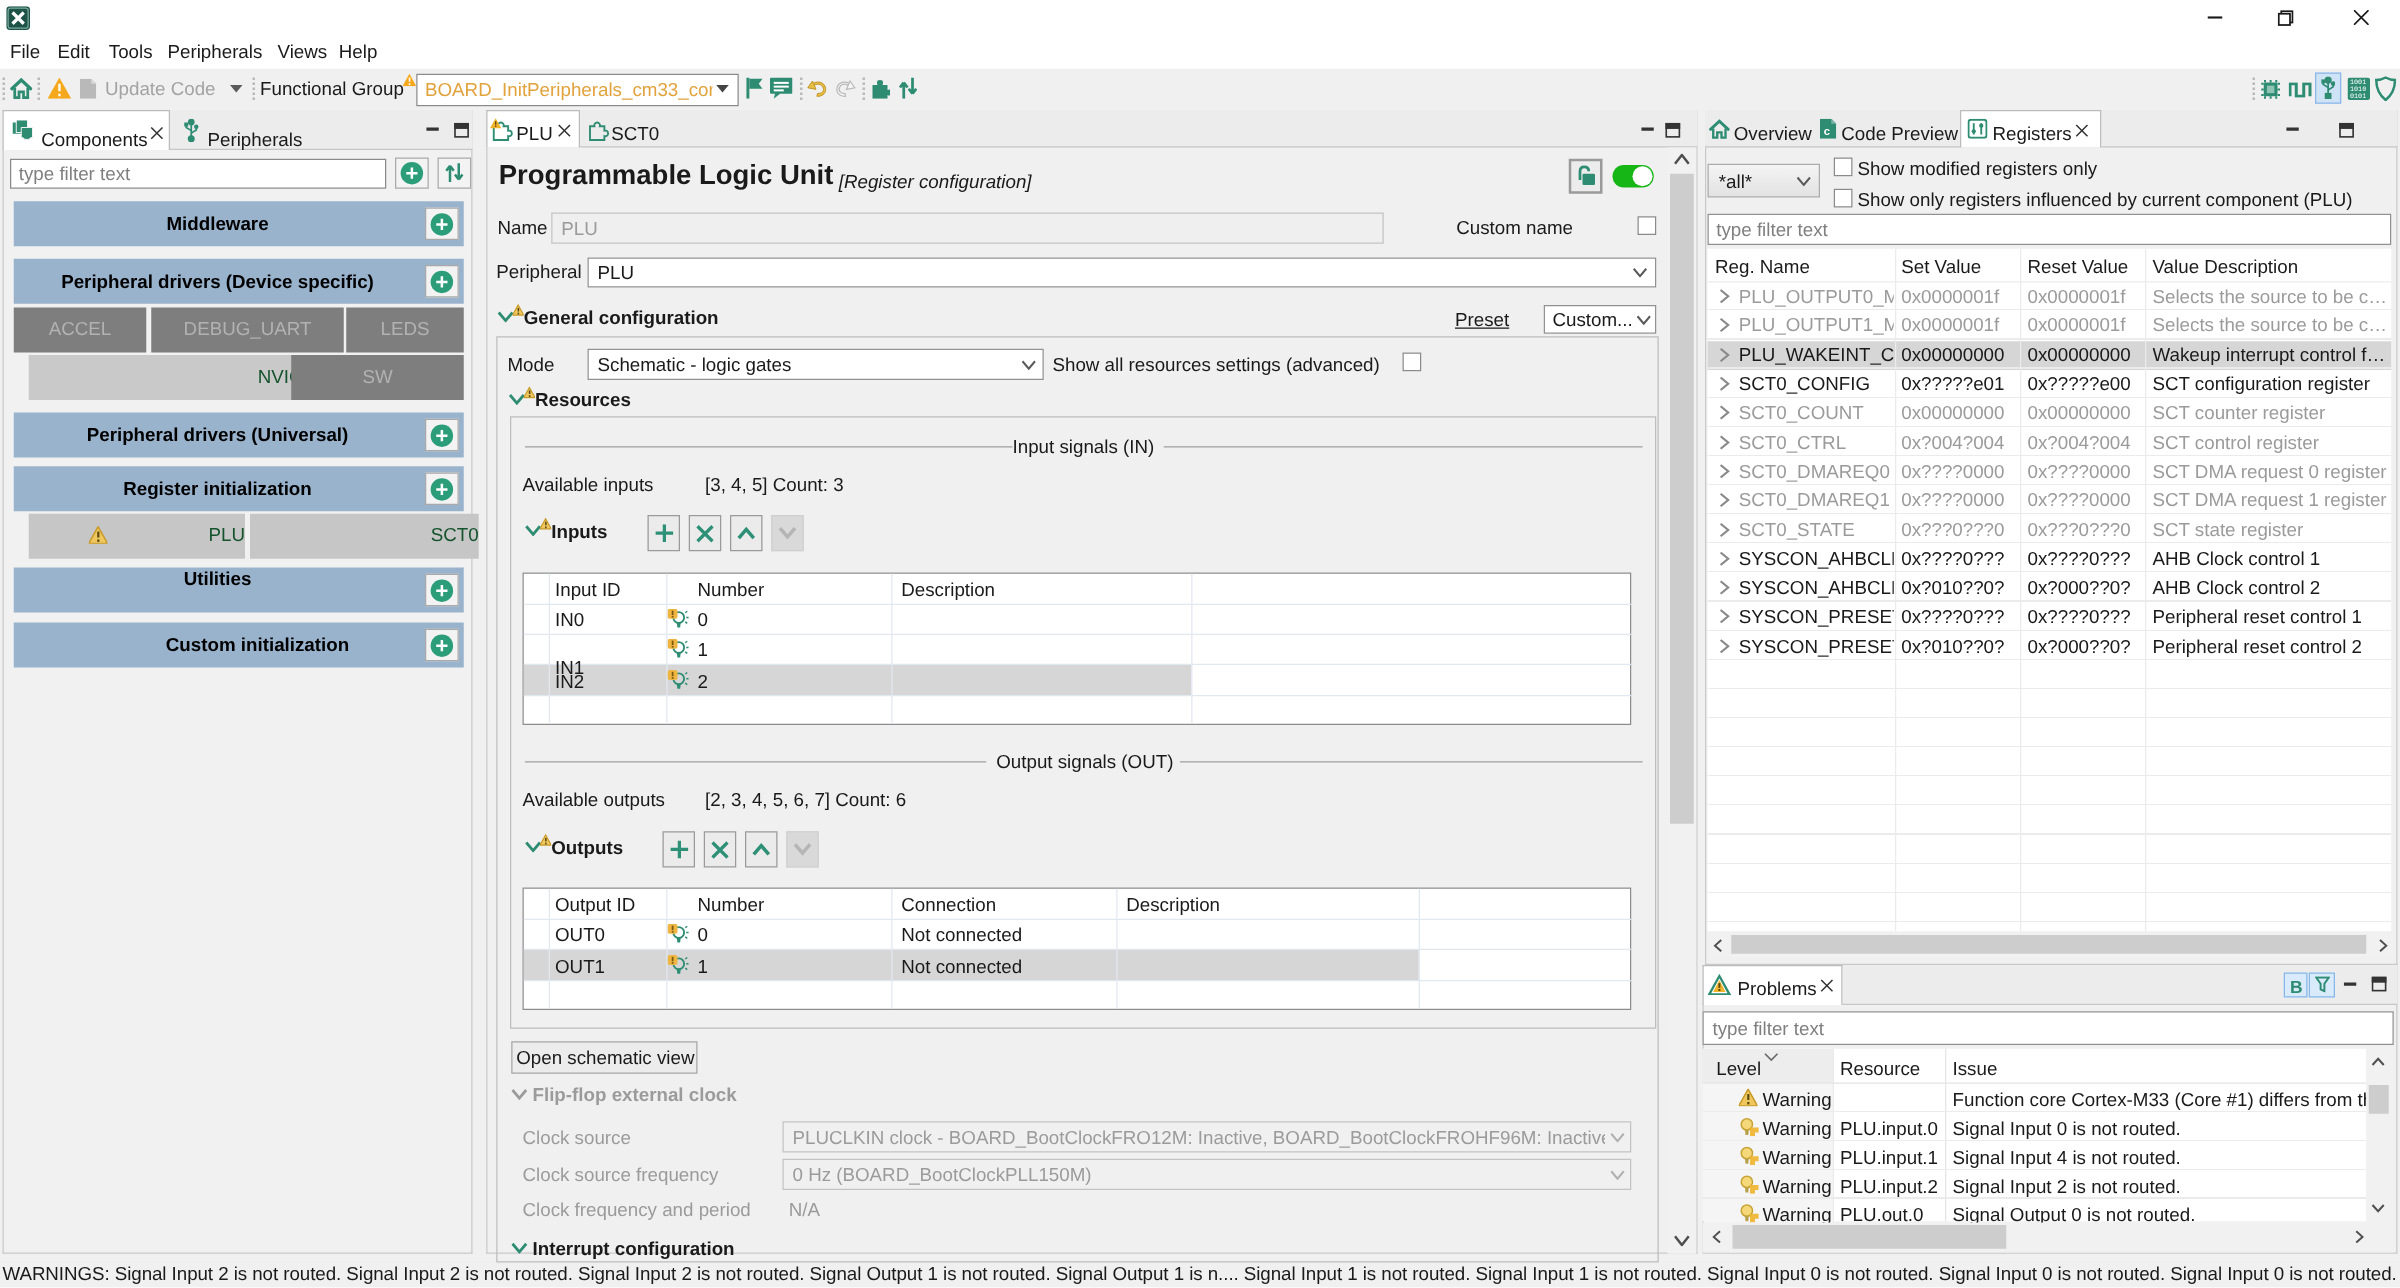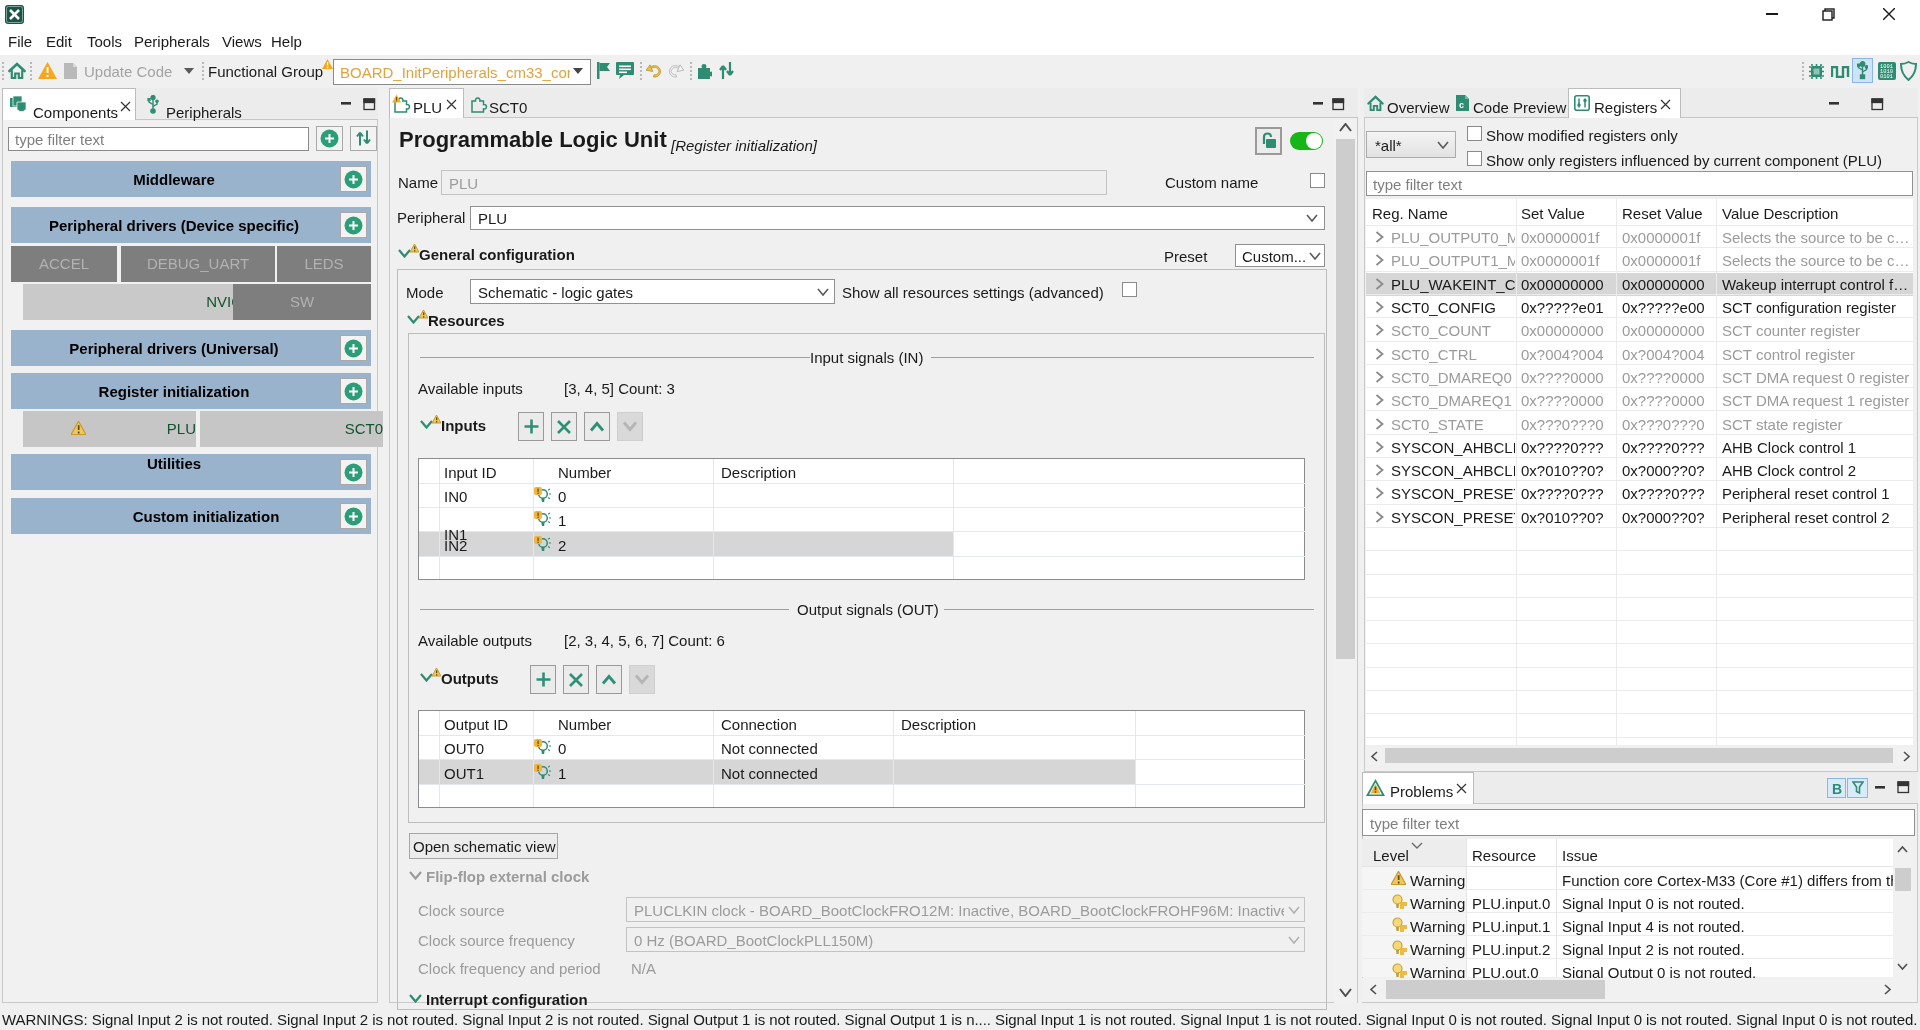--- a/index.html
+++ b/index.html
@@ -315,21 +315,21 @@
 <div class="scroll-track" style="left:1334px;top:118px;width:23px;height:885px;"></div>
 <svg class="a" style="left:1339px;top:123px;" width="13" height="9" viewBox="0 0 13 9">
       <path d="M1 8 L6.5 1 L12 8" stroke="#4f4f4f" stroke-width="2" fill="none"></path>
     </svg>
 <div class="thumb" style="left:1336px;top:139px;width:19px;height:520px;"></div>
 <svg class="a" style="left:1339px;top:988px;" width="13" height="9" viewBox="0 0 13 9">
       <path d="M1 1 L6.5 8 L12 1" stroke="#4f4f4f" stroke-width="2" fill="none"></path>
     </svg>
 
 <div class="t b" style="left:399px;top:129px;font-size:22px;">Programmable Logic Unit</div>
-<div class="t" style="left:671px;top:138px;font-size:15px;font-style:italic;">[Register initialization]</div>
+<div class="t" style="left:671px;top:138px;font-size:15px;font-style:italic;">[Register configuration]</div>
 
 <div class="a" style="left:1255px;top:127px;width:27px;height:28px;background:#ececec;border:2px solid #9a9a9a;"></div>
 <svg class="a" style="left:1261px;top:132px;" width="16" height="17" viewBox="0 0 16 17">
       <rect x="5" y="7" width="10" height="9" rx="1" fill="#2e8c72"></rect>
       <path d="M3 12 V5 Q3 1.5 6.5 1.5 Q10 1.5 10 5" fill="none" stroke="#2e8c72" stroke-width="2.2"></path>
     </svg>
 <div class="a" style="left:1290px;top:132px;width:33px;height:18px;border-radius:9px;background:#17b617;"></div>
 <div class="a" style="left:1306px;top:133px;width:16px;height:16px;border-radius:8px;background:#fff;"></div>
 
 <div class="t" style="left:398px;top:175px;">Name</div>
@@ -347,21 +347,21 @@
 
 <svg class="a" style="left:398px;top:249px;" width="13" height="9" viewBox="0 0 13 9">
       <path d="M1 1 L6.5 7.5 L12 1" stroke="#2e8c72" stroke-width="2.2" fill="none"></path>
     </svg>
 <svg class="a" style="left:410px;top:243px;" width="9" height="10" viewBox="0 0 19 17">
       <path d="M9.5 0 L19 17 L0 17 Z" fill="#efc75e" stroke="#c89a28" stroke-width="2"></path>
       <rect x="8.6" y="5" width="2.6" height="6" fill="#5a4a10"></rect>
       <rect x="8.6" y="13" width="2.6" height="3" fill="#5a4a10"></rect>
     </svg>
 <div class="t b" style="left:419px;top:247px;font-size:15px;">General configuration</div>
-<div class="t" style="left:1164px;top:249px;">Preset</div>
+<div class="t" style="left:1164px;top:249px;text-decoration:underline;">Preset</div>
 <div class="inp" style="left:1235px;top:244px;width:90px;height:23px;"></div>
 <div class="t" style="left:1242px;top:249px;">Custom...</div>
 <svg class="a" style="left:1309px;top:252px;" width="12" height="8" viewBox="0 0 12 8">
       <path d="M1 1 L6 7 L11 1" stroke="#5a5a5a" stroke-width="1.6" fill="none"></path>
     </svg>
 
 <div class="a" style="left:397px;top:269px;width:930px;height:741px;border:1px solid #bdbdbd;"></div>
 
 <div class="t" style="left:406px;top:285px;">Mode</div>
 <div class="inp" style="left:470px;top:279px;width:365px;height:25px;"></div>

